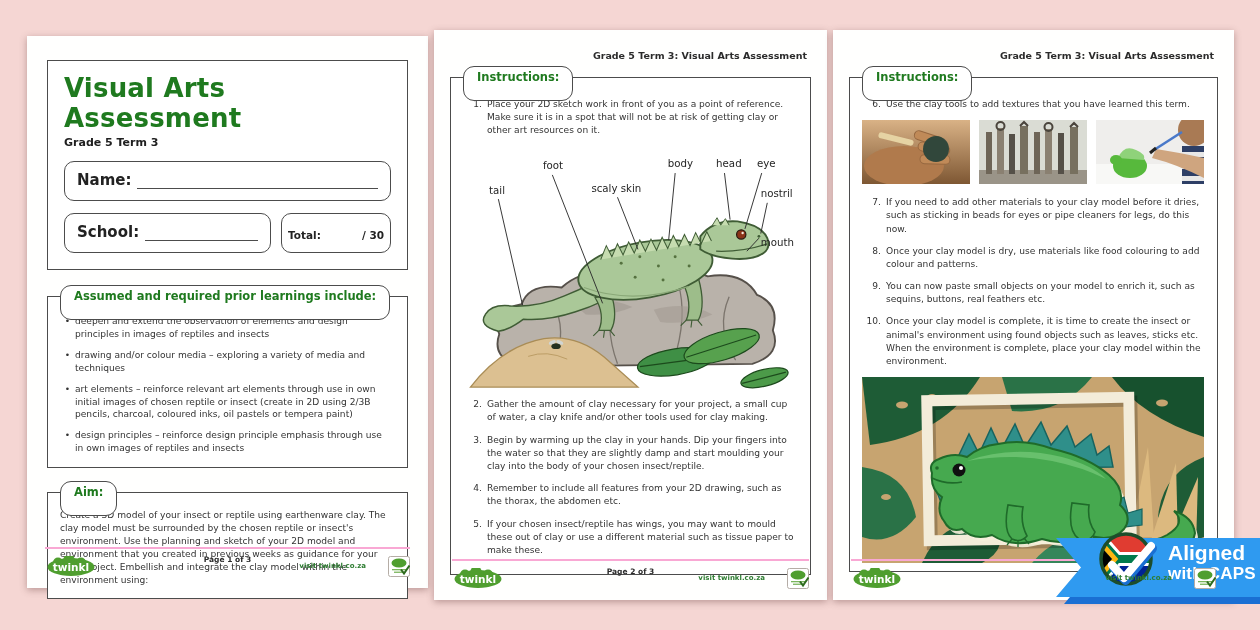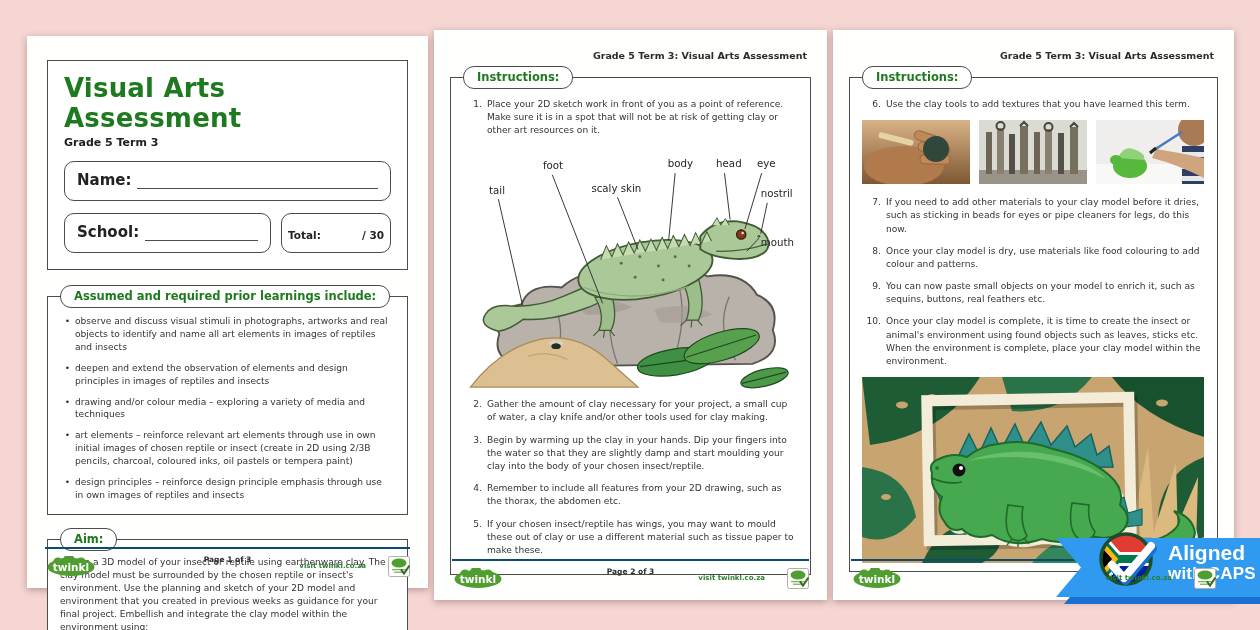--- a/index.html
+++ b/index.html
@@ -11,42 +11,42 @@
   }
   .sheet{position:absolute;background:#fffffe;box-shadow:0 2px 7px rgba(110,70,70,.45);}
   #p1{left:27px;top:36px;width:401px;height:552px;}
   #p2{left:434px;top:30px;width:393px;height:570px;}
   #p3{left:833px;top:30px;width:401px;height:570px;}
 
   .p-head{text-align:right;font-size:9.5px;font-weight:700;color:#2b2b2b;margin:20px 20px 0;}
 
   .box{border:1.6px solid #4c4c4c;position:relative;background:#fff;}
   .pill{position:absolute;top:-12px;left:12px;background:#fff;border:1.6px solid #4c4c4c;
-    border-radius:11px;padding:3px 13px 4px;font-weight:700;font-size:11.5px;color:#1f7a1f;white-space:nowrap;}
+    border-radius:11px;padding:3px 13px 16px;font-weight:700;font-size:11.5px;color:#1f7a1f;white-space:nowrap;}
 
   
   #titlebox{margin:24px 20px 0;padding:12px 16px 16px;}
   .h1{font-size:26px;font-weight:700;color:#1f7a1f;letter-spacing:.2px;}
   .subtitle{font-size:11px;font-weight:700;color:#202020;margin-top:3px;}
   .field{display:flex;align-items:flex-end;border:1.5px solid #4c4c4c;border-radius:10px;
     padding:9px 12px 11px;margin-top:12px;font-size:15px;font-weight:700;color:#222;background:#fff;}
   .field .line{flex:1;border-bottom:1.2px solid #4c4c4c;margin-left:6px;height:2px;}
   .row{display:flex;gap:10px;margin-top:12px;}
   .row .field{margin-top:0;flex:1;}
   .totalbox{width:96px;flex:none;display:flex;justify-content:space-between;align-items:flex-end;
     border:1.5px solid #4c4c4c;border-radius:10px;padding:9px 6px 11px;font-size:10.5px;font-weight:700;color:#222;}
   #priorbox{margin:26px 20px 0;padding:18px 12px 4px;}
   #aimbox{margin:24px 20px 0;padding:16px 12px 2px;}
   .bullets .b{display:flex;font-size:9.1px;line-height:1.42;color:#333;margin-bottom:8px;}
   .bullets .b::before{content:"•";flex:none;width:15px;text-align:center;}
   .bullets .b span{flex:1;padding-right:2px;}
   .aim-intro{font-size:9.1px;line-height:1.43;color:#333;margin-bottom:9px;}
 
   
-  .footer{position:absolute;left:18px;right:18px;bottom:10px;border-top:2px solid #0c4a6e;
+  .footer{position:absolute;left:18px;right:18px;bottom:10px;border-top:2px solid #f9a8d4;
     display:flex;align-items:center;justify-content:space-between;padding-top:5px;height:24px;}
   .pagenum{position:absolute;left:0;right:0;top:6px;text-align:center;font-size:7.5px;font-weight:700;color:#2b2b2b;}
   .f-right{display:flex;align-items:center;gap:22px;z-index:1;}
   .visit{font-size:7px;font-weight:700;color:#2e7d32;}
 
   
   .instrbox{margin:16px 16px 0;padding:20px 12px 8px;}
   .item{display:flex;font-size:9.1px;line-height:1.45;color:#333;margin-bottom:9px;}
   .item .n{flex:none;width:19px;text-align:right;margin-right:5px;}
   .item .t{flex:1;padding-right:2px;}
@@ -89,23 +89,20 @@
       <div class="totalbox">
         <span>Total:</span>
         <span>/ 30</span>
       </div>
     </div>
   </div>
 
   <div class="box" id="priorbox">
     <div class="pill">Assumed and required prior learnings include:</div>
     <div class="bullets">
-      <div class="b">
-          <span>observe and discuss visual stimuli in photographs, artworks and real objects to identify and name all art elements in images of reptiles and insects</span>
-        </div>
       <div class="b">
           <span>deepen and extend the observation of elements and design principles in images of reptiles and insects</span>
         </div>
       <div class="b">
           <span>drawing and/or colour media – exploring a variety of media and techniques</span>
         </div>
       <div class="b">
           <span>art elements – reinforce relevant art elements through use in own initial images of chosen reptile or insect (create in 2D using 2/3B pencils, charcoal, coloured inks, oil pastels or tempera paint)</span>
         </div>
       <div class="b">

